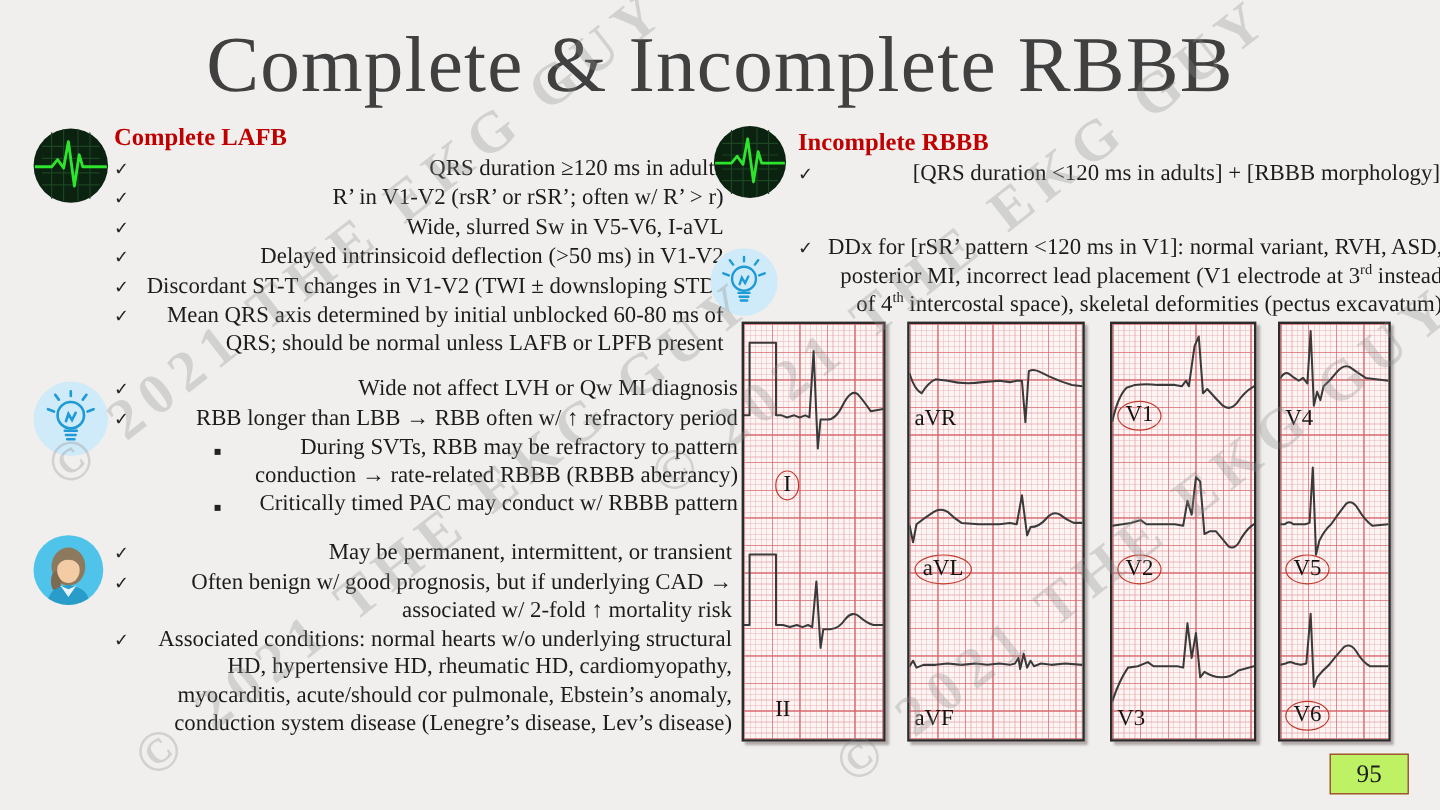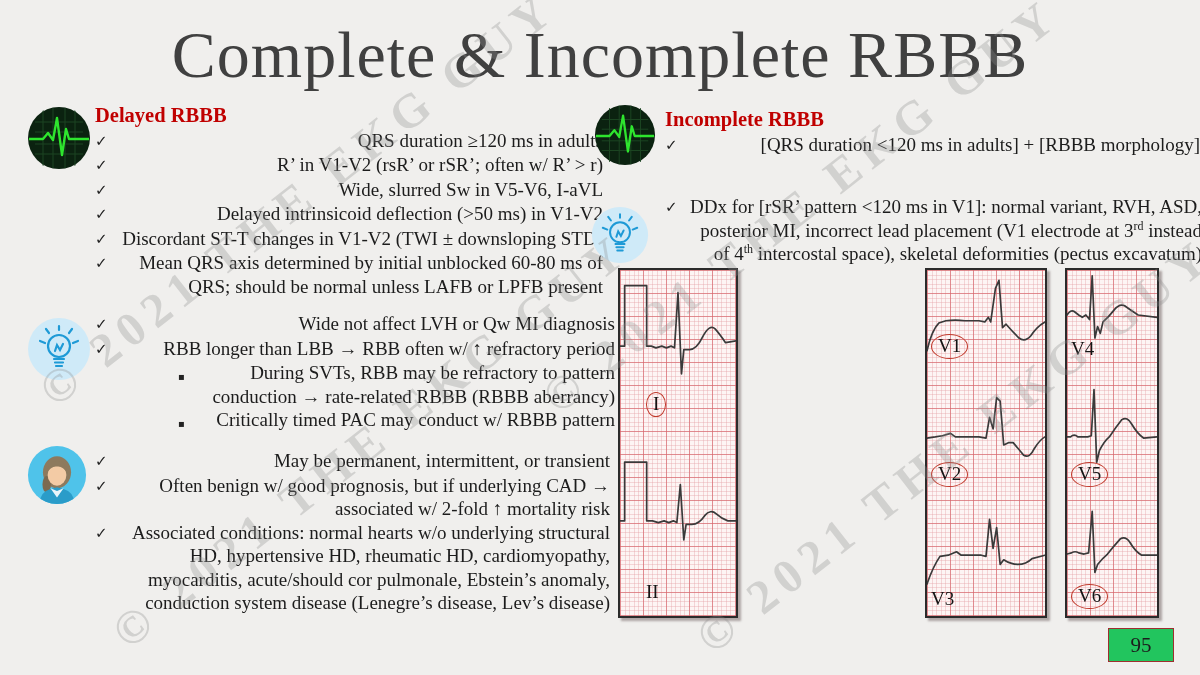--- a/index.html
+++ b/index.html
@@ -49,21 +49,21 @@
     position:absolute;left:4px;font-size:19px;color:#141414;line-height:20px;
   }
   .lead-label.circled{border:1.7px solid #c0392b;border-radius:50%;padding:1px 6px 2px 6px;}
   .row:nth-child(1) .lead-label{bottom:26px;}
   .row:nth-child(2) .lead-label{bottom:14px;margin-top:48px;}
   .row:nth-child(3) .lead-label{bottom:7px;}
   .strip.s1 .lead-label{left:26px;}
   
   .page-num{
     position:absolute;left:1108px;top:628px;width:64px;height:32px;
-    background:#22c55e;border:1.6px solid #9e2f2f;
+    background:#bef264;border:1.6px solid #9e2f2f;
     display:flex;align-items:center;justify-content:center;
     font-size:21px;color:#1c1c1c;
   }
   
   .wm{
     position:absolute;white-space:nowrap;pointer-events:none;
     font-size:48px;font-weight:bold;letter-spacing:.17em;
     color:#8d8d8d;opacity:.30;
     transform:rotate(-38deg);transform-origin:0 50%;
     z-index:40;
@@ -105,21 +105,21 @@
       <ellipse cx="32" cy="29" rx="15" ry="17" fill="#8d7a5e"></ellipse>
       <ellipse cx="21" cy="42" rx="4.5" ry="9" fill="#7c6a51"></ellipse>
       <ellipse cx="32" cy="32" rx="10" ry="11.5" fill="#f3cba5"></ellipse>
       <path d="M21 30q2-14 11-13q9-1 11 13q-5-8-11-7q-6-1-11 7z" fill="#8d7a5e"></path>
       <path d="M13 66q0-16 12-19l7-2 7 2q12 3 12 19z" fill="#2a9cc9"></path>
       <path d="M25 46l7 10 7-10-7 3z" fill="#e8f4fa"></path>
     </g>
   </svg>
 
   <div class="tlist" style="left:95px;top:104px;width:508px;">
-    <div class="red-head">Delayed RBBB</div>
+    <div class="red-head">Complete LAFB</div>
     <ul class="blist">
       <li class="item">
           <span class="chk">✓</span>
           <span class="txt">QRS duration ≥120 ms in adults</span>
         </li>
       <li class="item">
           <span class="chk">✓</span>
           <span class="txt">R’ in V1-V2 (rsR’ or rSR’; often w/ R’ &gt; r)</span>
         </li>
       <li class="item">
@@ -224,20 +224,40 @@
       <span class="lead-label circled">I</span>
     </div>
     <div class="row">
       <svg class="trace" viewBox="0 0 100 100" preserveAspectRatio="none">
           <path d="M0,45 L4,45 L4,11 L23,11 L23,45 L28,45 L33,46 L38,45 L42,46 L46,45 L49,46 L52,24 L55,56 L57,47 L62,47 Q68,47 73,42 Q78,38 83,41 Q88,44 93,45 L100,45"></path>
         </svg>
       <span class="lead-label">II</span>
     </div>
   </div>
 
+  <div class="strip" style="left:756px;width:144px;">
+    <div class="row">
+      <svg class="trace" viewBox="0 0 100 100" preserveAspectRatio="none">
+          <path d="M0,36 Q3,48 7,50 Q11,42 15,40 L22,41 Q32,44 42,42 L52,41 L58,42 L62,41 L65,41 L67,71 L69,34 Q72,32 76,35 L81,38 Q88,42 94,44 L100,45"></path>
+        </svg>
+      <span class="lead-label">aVR</span>
+    </div>
+    <div class="row">
+      <svg class="trace" viewBox="0 0 100 100" preserveAspectRatio="none">
+          <path d="M0,46 L2,58 L4,45 Q9,40 14,36 Q18,33 22,36 Q26,41 30,44 L40,45 L52,45 L58,44 L62,45 L65,24 L68,53 L70,47 Q75,47 79,41 Q83,35 87,38 Q91,42 95,44 L100,44"></path>
+        </svg>
+      <span class="lead-label circled">aVL</span>
+    </div>
+    <div class="row">
+      <svg class="trace" viewBox="0 0 100 100" preserveAspectRatio="none">
+          <path d="M0,47 L2,43 L4,48 L8,46 L15,46 L22,45 L30,46 L38,45 L45,46 L52,45 L58,46 L61,45 L63,41 L64,49 L66,38 L68,48 L70,43 L72,47 L76,45 L82,46 L90,45 L100,46"></path>
+        </svg>
+      <span class="lead-label">aVF</span>
+    </div>
+  </div>
 
   <div class="strip" style="left:925px;width:118px;">
     <div class="row">
       <svg class="trace" viewBox="0 0 100 100" preserveAspectRatio="none">
           <path d="M0,70 Q4,52 10,46 L16,44 Q24,43 32,44 L44,44 L49,45 L52,41 L54,45 L58,16 L61,9 L64,50 L67,47 Q73,54 78,59 Q83,63 88,57 Q93,49 100,45"></path>
         </svg>
       <span class="lead-label circled">V1</span>
     </div>
     <div class="row">
       <svg class="trace" viewBox="0 0 100 100" preserveAspectRatio="none">

